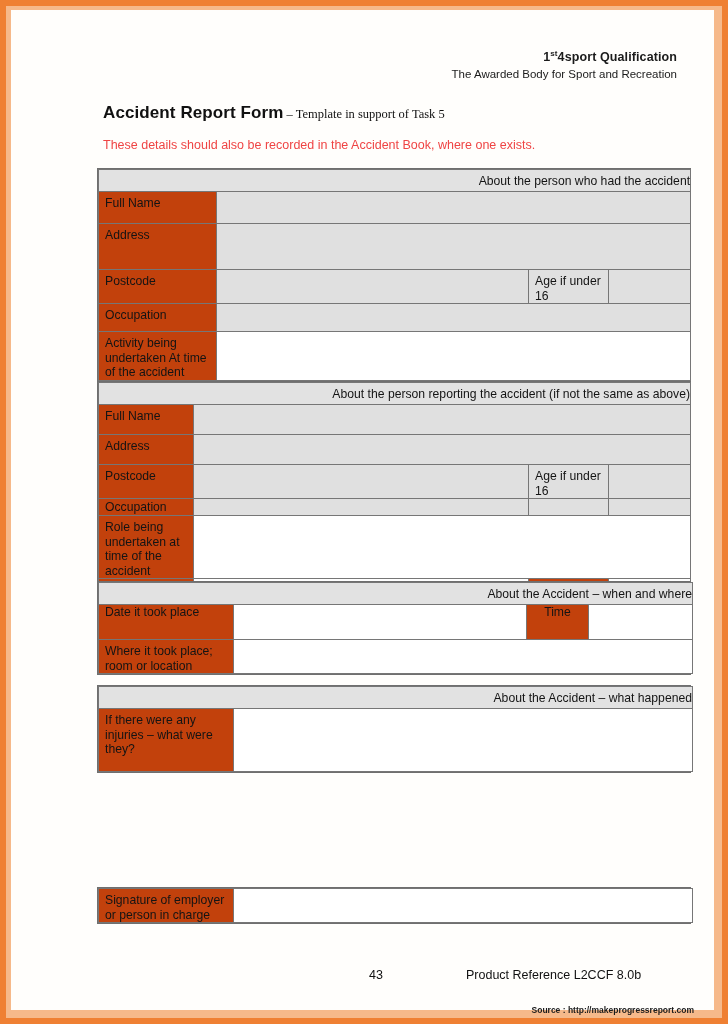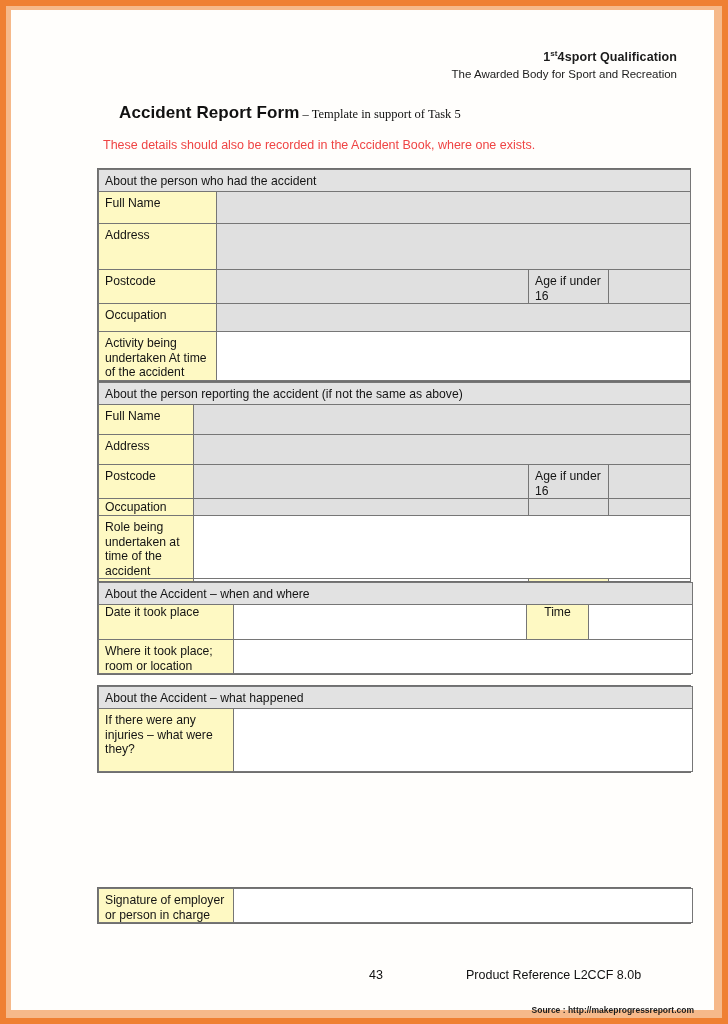--- a/index.html
+++ b/index.html
@@ -69,21 +69,20 @@
     position: absolute;
     left: 92px;
     top: 93px;
     white-space: nowrap;
     color: #111;
   }
   #title-main {
     font-size: 17px;
     font-weight: bold;
     letter-spacing: .1px;
-    margin-left: 16px;
   }
   #title-sub {
     font-size: 12.5px;
     font-weight: normal;
     margin-left: 3px;
     font-family: Liberation Serif, serif;
   }
   #intro-line {
     position: absolute;
     left: 92px;
@@ -112,22 +111,23 @@
     color: #141414;
     vertical-align: top;
     padding: 4px 0 0 6px;
     line-height: 14.5px;
   }
   .sec-head {
     background: #e2e2e2;
     font-size: 12.2px;
     height: 22px;
     padding-top: 4px !important;
-  }
-  .lbl   { background: #fef9c3; }
+    text-align: right;
+  }
+  .lbl   { background: #c2410c; }
   .fill  { background: #e0e0e0; }
   .blank { background: #ffffff; }
   .vmid  { vertical-align: middle; padding-top: 0 !important; }
 
   
   #page-num {
     position: absolute;
     left: 358px;
     top: 958px;
     font-size: 12.5px;

